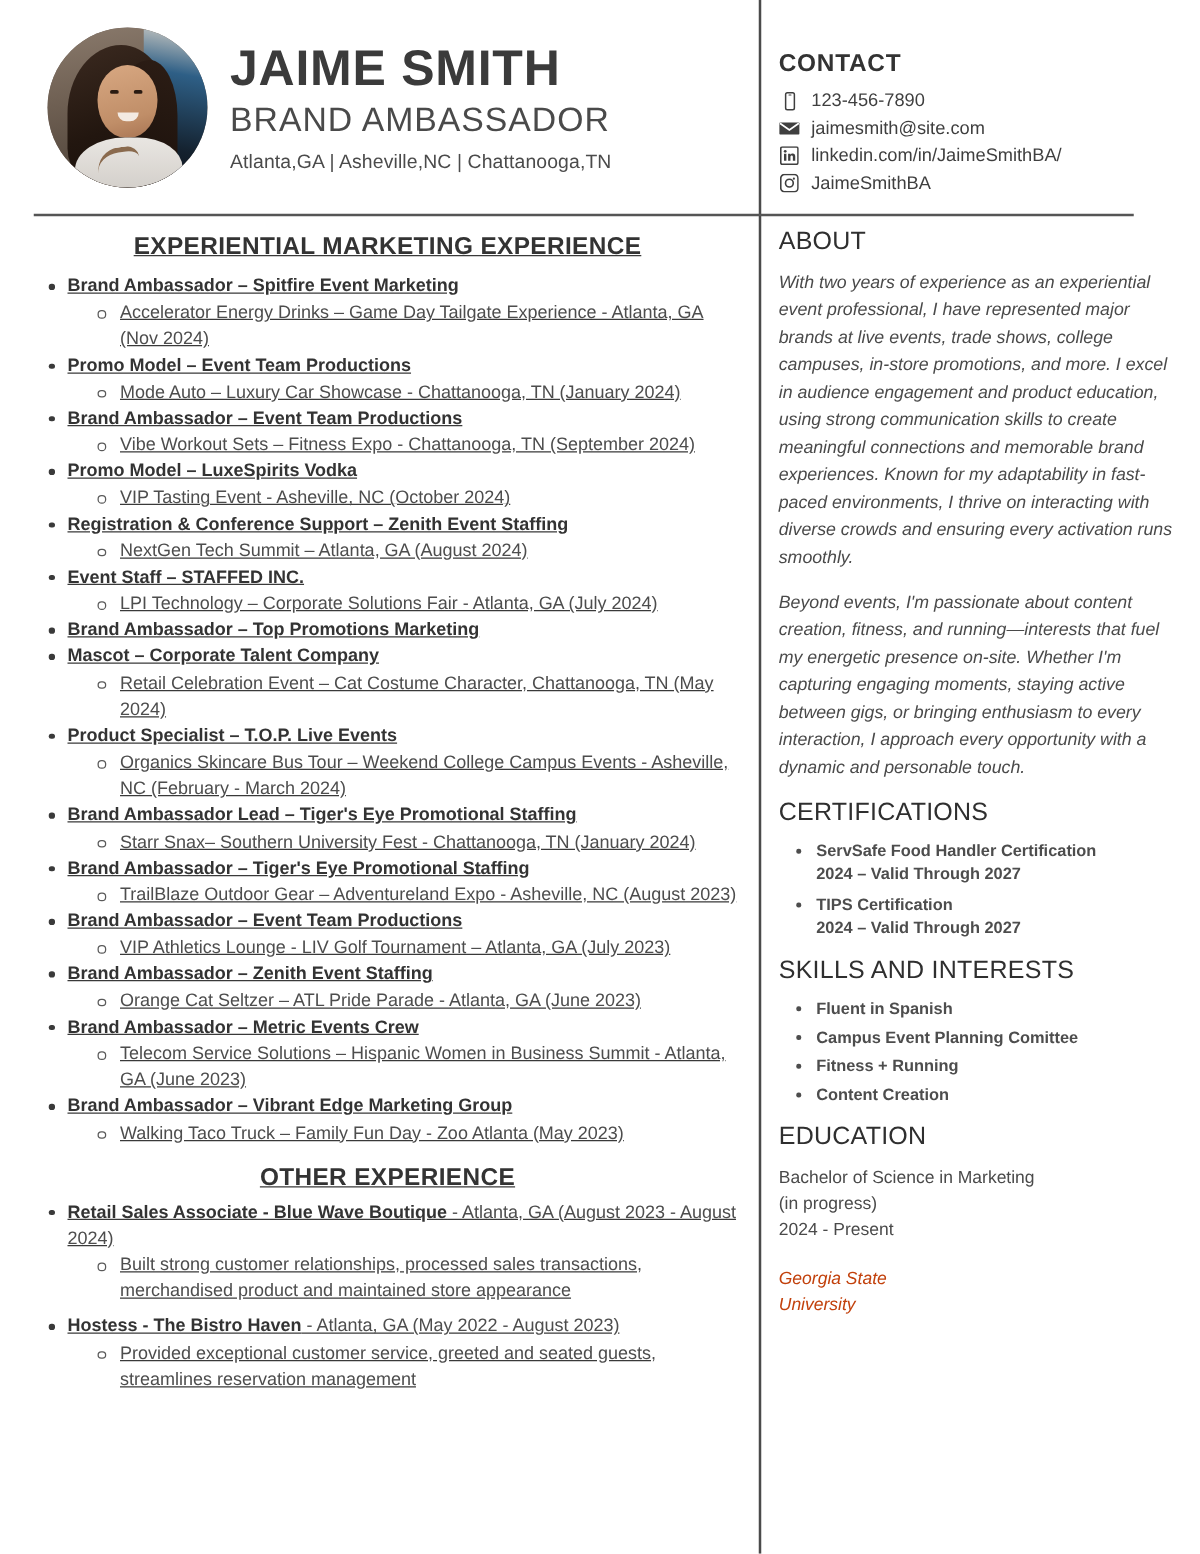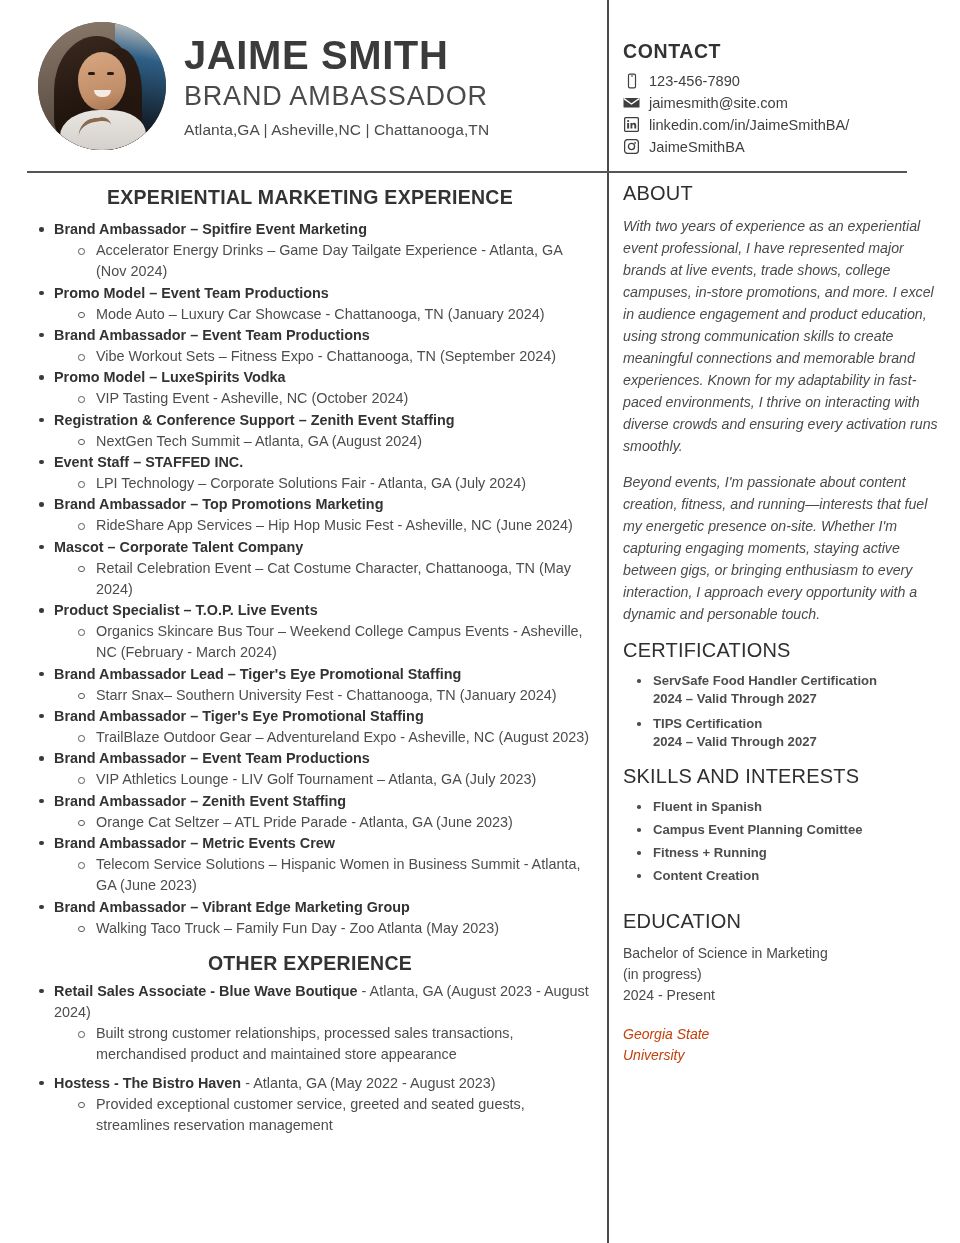--- a/index.html
+++ b/index.html
@@ -84,21 +84,21 @@
   .contact h2 {
     font-size: 19.5px; font-weight: 700; letter-spacing: .6px; color: #333;
     margin-bottom: 9px;
   }
   .c-row { display: flex; align-items: center; gap: 9px; margin-bottom: 5px; }
   .c-row .txt { font-size: 14.6px; color: #3f3f3f; }
   .ic { width: 17px; height: 17px; flex: 0 0 17px; display:flex; align-items:center; justify-content:center; }
   .ic svg { display: block; }
 
   
-  .left-col { position: absolute; left: 27px; top: 182px; width: 566px; }
+  .left-col { position: absolute; left: 27px; top: 182px; width: 566px; text-decoration: underline; }
   .sec-title-left {
     font-size: 19.5px; font-weight: 700; color: #333;
     text-align: center; letter-spacing: .3px; margin: 4px 0 10px 0;
   }
   .sec-title-left.other { text-align: center; margin-top: 13px; margin-bottom: 6px; }
 
   ul.jobs { list-style: none; }
   li.job { position: relative; padding-left: 27px; margin-bottom: 0px; }
   li.job::before {
     content: ""; position: absolute; left: 12px; top: 8px;
@@ -123,21 +123,21 @@
     font-size: 20px; font-weight: 400; color: #2f2f2f;
     letter-spacing: .2px; margin-bottom: 10px;
   }
   .about-p {
     font-size: 14.2px; font-style: italic; color: #4a4a4a;
     line-height: 1.55; margin-bottom: 14px;
   }
   .block { margin-bottom: 6px; }
   .block.cert { margin-top: 14px; }
   .block.skills { margin-top: 14px; }
-  .block.edu { margin-top: 24px; }
+  .block.edu { margin-top: 12px; }
   ul.mini { list-style: none; margin-left: 14px; }
   ul.mini li {
     position: relative; padding-left: 16px; margin-bottom: 7px;
     font-size: 13.1px; color: #4d4d4d; line-height: 1.38; font-weight: bold;
   }
   ul.mini li::before {
     content: ""; position: absolute; left: 0; top: 7px;
     width: 3.6px; height: 3.6px; border-radius: 50%; background: #4d4d4d;
   }
   ul.mini.tight li { margin-bottom: 5px; }
@@ -253,23 +253,20 @@
           </ul>
         </li>
         <li class="job">
           <div class="job-title">Event Staff – STAFFED INC.</div>
           <ul class="sub">
             <li class="sub-item"><span class="sub-text">LPI Technology – Corporate Solutions Fair - Atlanta, GA (July 2024)</span></li>
           </ul>
         </li>
         <li class="job">
           <div class="job-title">Brand Ambassador – Top Promotions Marketing</div>
-          <ul class="sub">
-            <li class="sub-item"><span class="sub-text">RideShare App Services – Hip Hop Music Fest - Asheville, NC (June 2024)</span></li>
-          </ul>
         </li>
         <li class="job">
           <div class="job-title">Mascot – Corporate Talent Company</div>
           <ul class="sub">
             <li class="sub-item"><span class="sub-text">Retail Celebration Event – Cat Costume Character, Chattanooga, TN (May 2024)</span></li>
           </ul>
         </li>
         <li class="job">
           <div class="job-title">Product Specialist – T.O.P. Live Events</div>
           <ul class="sub">

